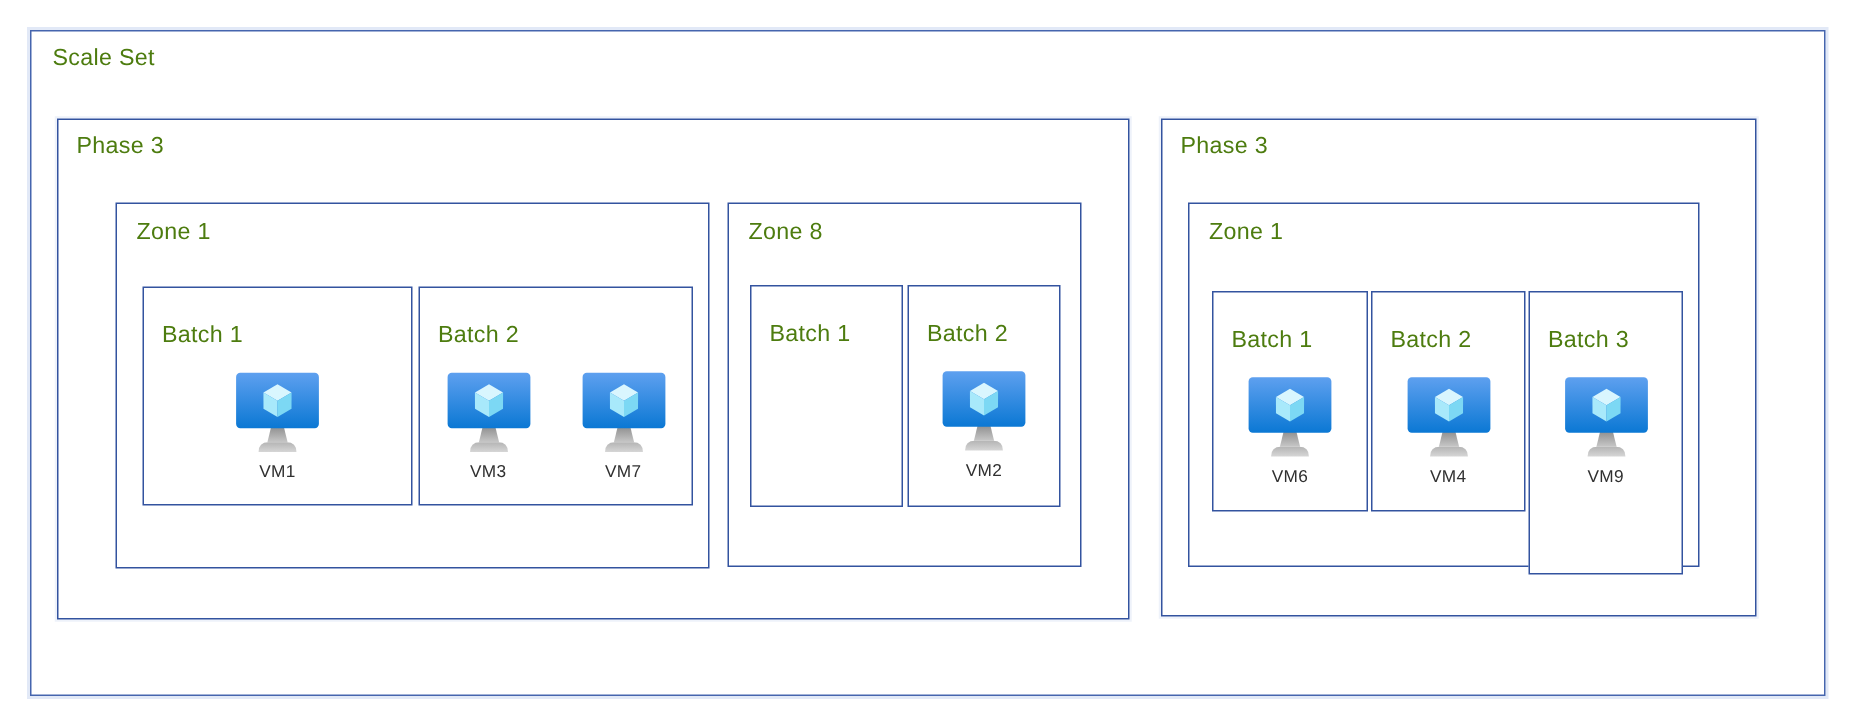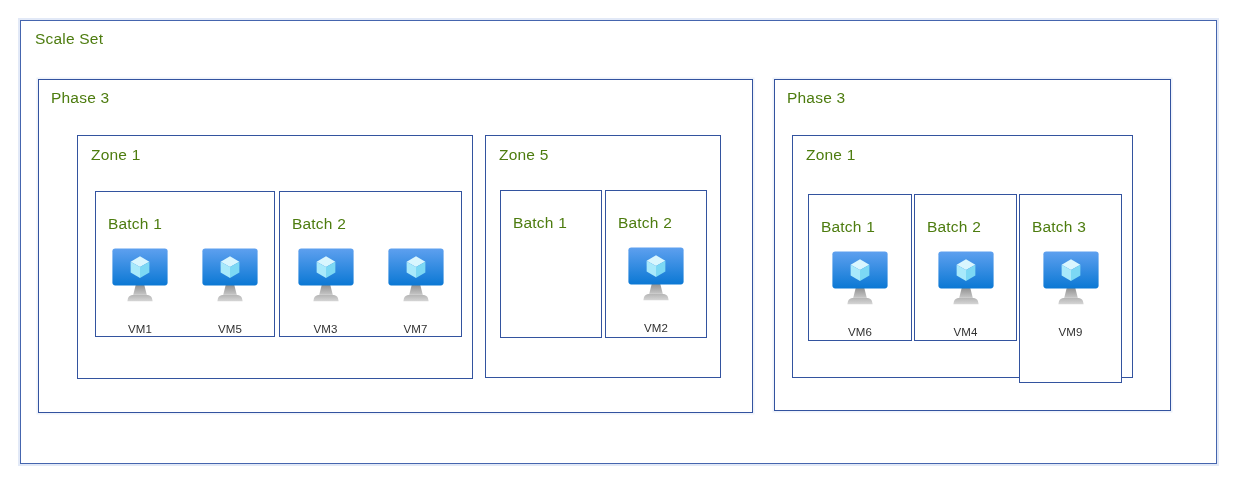--- a/index.html
+++ b/index.html
@@ -49,21 +49,21 @@
   
   .vm-row {
     position:absolute; left:0; right:0; top:56px;
     display:flex; justify-content:center; gap:28px;
   }
   .vm {
     display:flex; flex-direction:column; align-items:center; width:62px;
   }
   .vm-svg { width:58px; height:58px; display:block; }
   .vm-label {
-    margin-top:17px; font-size:11.5px; color:#303030; letter-spacing:.2px;
+    margin-top:3px; font-size:11.5px; color:#303030; letter-spacing:.2px;
   }
 </style>
 </head>
 <body>
 
 <svg width="0" height="0" style="position:absolute" aria-hidden="true">
   <defs>
     <linearGradient id="scr-grad" x1="0" y1="0" x2="0" y2="1">
       <stop offset="0" stop-color="#5ea0ef"></stop>
       <stop offset="1" stop-color="#0b78d4"></stop>
@@ -98,26 +98,20 @@
 
       <div class="box batch p0z1-b1">
         <span class="title">Batch 1</span>
         <div class="vm-row">
           <div class="vm">
             <svg class="vm-svg">
                 <use href="#vm-icon"></use>
               </svg>
             <span class="vm-label">VM1</span>
           </div>
-          <div class="vm">
-            <svg class="vm-svg">
-                <use href="#vm-icon"></use>
-              </svg>
-            <span class="vm-label">VM5</span>
-          </div>
         </div>
       </div>
 
       <div class="box batch p0z1-b2">
         <span class="title">Batch 2</span>
         <div class="vm-row">
           <div class="vm">
             <svg class="vm-svg">
                 <use href="#vm-icon"></use>
               </svg>
@@ -127,21 +121,21 @@
             <svg class="vm-svg">
                 <use href="#vm-icon"></use>
               </svg>
             <span class="vm-label">VM7</span>
           </div>
         </div>
       </div>
     </div>
 
     <div class="box zone p0-zone-2">
-      <span class="title">Zone 5</span>
+      <span class="title">Zone 8</span>
 
       <div class="box batch p0z2-b1">
         <span class="title">Batch 1</span>
       </div>
 
       <div class="box batch p0z2-b2">
         <span class="title">Batch 2</span>
         <div class="vm-row">
           <div class="vm">
             <svg class="vm-svg">

